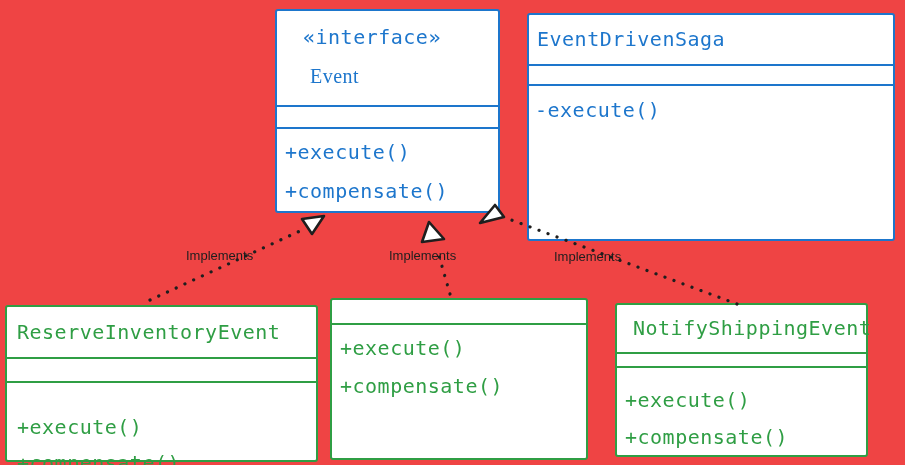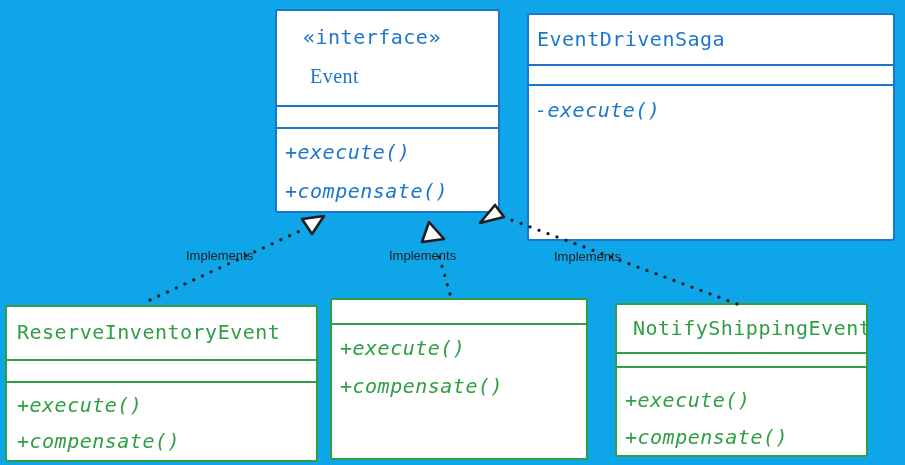--- a/index.html
+++ b/index.html
@@ -1,52 +1,52 @@
 <!DOCTYPE html>
 <html><head>
 <meta charset="utf-8">
 <style>
   html,body { margin:0; padding:0; background:#ffffff; }
   .canvas {
-    position:relative; width:905px; height:465px; background:#0ea5e9;
+    position:relative; width:905px; height:465px; background:#ef4444;
     font-family:"DejaVu Sans Mono", monospace; overflow:hidden;
   }
   
   .uml {
     position:absolute; box-sizing:border-box;
     border:2px solid currentColor; border-radius:3px;
     display:flex; flex-direction:column;
     font-size:20px; letter-spacing:0.5px; background:#ffffff;
   }
   .uml.blue  { color:#1d76cc; }
   .uml.green { color:#2f9e44; }
   .sec-title  { border-bottom:2px solid currentColor; }
   .sec-attrs  { border-bottom:2px solid currentColor; }
   .sec-methods{ flex:1; }
-  .sec-methods .m { white-space:nowrap;font-style:italic; }
+  .sec-methods .m { white-space:nowrap; }
 
   
   .box-event   { left:275px; top:9px;  width:225px; height:204px; }
   .box-event .sec-title   { height:89px; padding-top:7px; }
   .box-event .sec-title .line { line-height:39px; white-space:nowrap; }
   .box-event .st1 { padding-left:26px; }
   .box-event .st2 { padding-left:33px;font-family:Liberation Serif, serif; }
   .box-event .sec-attrs   { height:20px; }
   .box-event .sec-methods { padding:4px 0 0 8px; }
   .box-event .sec-methods .m { line-height:39px; }
 
   
   .box-saga    { left:527px; top:13px; width:368px; height:228px; }
   .box-saga .sec-title   { height:49px; line-height:49px; padding-left:8px; white-space:nowrap; }
   .box-saga .sec-attrs   { height:18px; }
   .box-saga .sec-methods { padding:6px 0 0 6px; }
   .box-saga .sec-methods .m { line-height:36px; }
 
   
-  .box-reserve { left:5px;   top:305px; width:313px; height:157px; }
+  .box-reserve { left:5px;   top:305px; width:313px; height:157px;gap:22px; }
   .box-reserve .sec-title   { height:52px; line-height:50px; padding-left:10px; white-space:nowrap; }
   .box-reserve .sec-attrs   { height:20px; }
   .box-reserve .sec-methods { padding:4px 0 0 10px; }
   .box-reserve .sec-methods .m { line-height:36px; }
 
   .box-charge  { left:330px; top:298px; width:258px; height:162px; }
   .box-charge .sec-title   { height:52px; line-height:54px; padding-left:6px; white-space:nowrap; }
   .box-charge .sec-attrs   { height:23px; }
   .box-charge .sec-methods { padding:4px 0 0 8px; }
   .box-charge .sec-methods .m { line-height:38px; }

